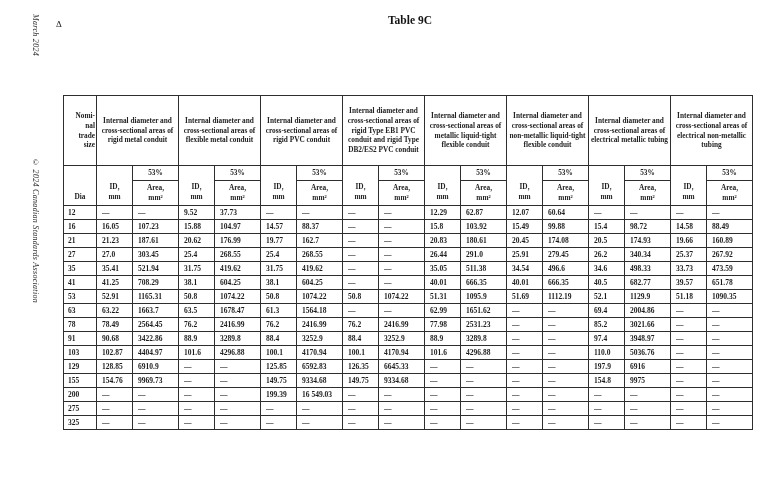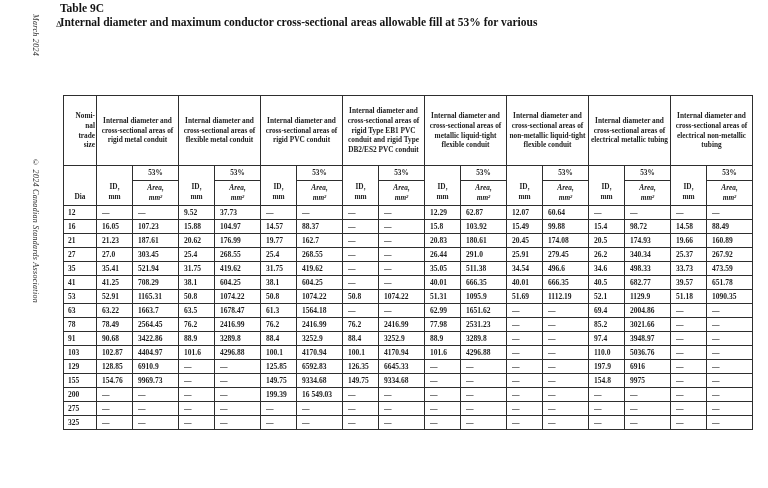--- a/index.html
+++ b/index.html
@@ -9,56 +9,55 @@
   }
   
   .margin-note{
     position:absolute;left:31px;writing-mode:vertical-rl;
     font-style:italic;font-size:8px;letter-spacing:.3px;color:#2a2a2a;white-space:nowrap;
   }
   .margin-note.top{top:14px;}
   .margin-note.bottom{top:158px;}
   .delta-marker{position:absolute;left:56px;top:19px;font-size:9px;color:#222;}
   
-  .title-block{position:absolute;left:60px;right:8px;top:1px;text-align:left;color:#141414;}
+  .title-block{position:absolute;left:60px;right:8px;top:13px;text-align:center;color:#141414;}
   .title-heading{font-size:11.5px;font-weight:bold;line-height:1.25;}
   .title-line{font-size:11.5px;font-weight:bold;line-height:1.3;}
   .title-note{font-size:9.5px;margin-top:1px;color:#222;}
   .doc-link{color:#3333cc;text-decoration:underline;cursor:pointer;}
   
   .table-wrap{position:absolute;left:63px;top:95px;}
   table{border-collapse:collapse;table-layout:fixed;}
   th,td{border:1px solid #2e2e2e;box-sizing:border-box;}
   thead th{
     font-size:7.3px;font-weight:bold;text-align:center;vertical-align:middle;
     padding:2px 1px;line-height:1.35;color:#222;
   }
   tr.group-row th{height:70px;}
   th.corner{white-space:pre-line;text-align:right;}
   th.idh{white-space:pre-line;vertical-align:bottom;padding-bottom:3px;}
-  th.areah{white-space:pre-line;font-style:italic;}
+  th.areah{white-space:pre-line;}
   th.dia-h{vertical-align:bottom;padding-bottom:3px;}
   tr.pct-row th{height:13px;}
   tr.unit-row th{height:22px;}
   tbody td{
     font-size:7.5px;font-weight:bold;color:#1c1c1c;text-align:left;
     padding:2px 1px 2px 5px;height:11.8px;white-space:nowrap;overflow:hidden;
   }
   tbody td.dia{padding-left:4px;}
 </style>
 </head>
 <body>
 
 <div class="margin-note top">March 2024</div>
 <div class="margin-note bottom">© 2024 Canadian Standards Association</div>
 <div class="delta-marker">Δ</div>
 
 <div class="title-block">
   <div class="title-heading">Table 9C</div>
-  <div class="title-line">Internal diameter and maximum conductor cross-sectional areas allowable fill at 53% for various</div>
 </div>
 
 <div class="table-wrap">
   <table>
     <colgroup>
         <col style="width: 33px;">
         <col style="width: 36px;">
         <col style="width: 46px;">
         <col style="width: 36px;">
         <col style="width: 46px;">

